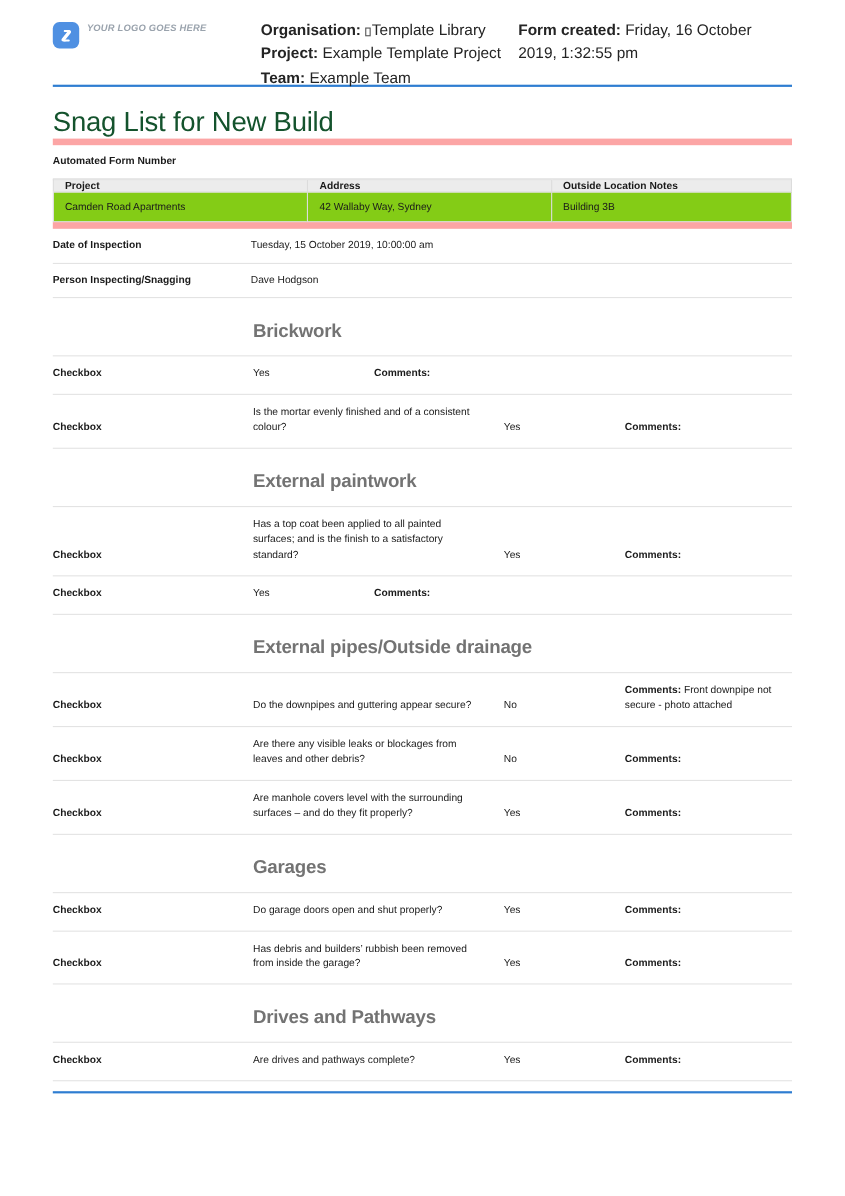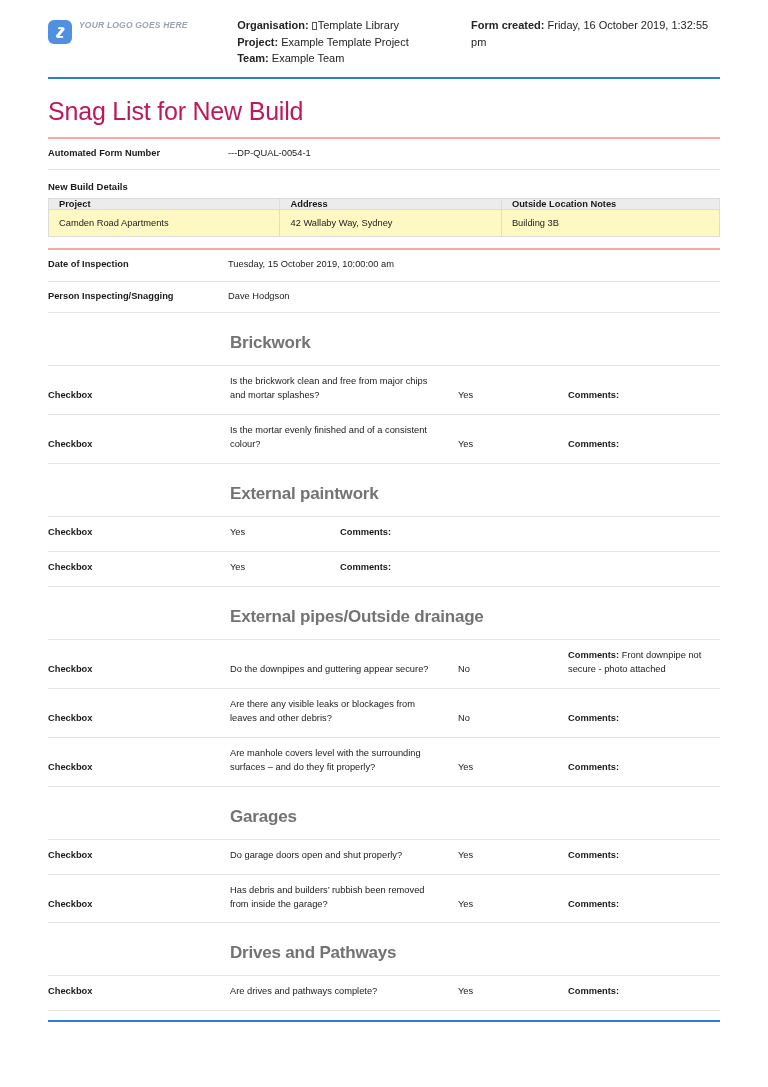--- a/index.html
+++ b/index.html
@@ -50,21 +50,21 @@
   .logo-mark svg { display: block; }
   .logo-text {
     font-size: 8.5px;
     font-style: italic;
     font-weight: bold;
     letter-spacing: .2px;
     color: #9aa3ad;
     white-space: nowrap;
   }
   .meta-col {
-    font-size: 11px;
+    font-size: 14px;
     line-height: 1.52;
     color: #242424;
   }
   .meta-col.left { width: 235px; }
   .meta-col.right { width: 250px; }
   .meta-col b { font-weight: bold; }
   .tofu {
     display: inline-block;
     width: 5px;
     height: 8px;
@@ -79,33 +79,33 @@
     background: #2e7dd1;
     margin-top: 11px;
   }
 
   
   .doc-title {
     font-size: 25px;
     font-weight: normal;
     letter-spacing: -.2px;
     margin: 18px 0 0 0;
-    color: #be185d;
+    color: #14532d;
   }
 
   
   .kv-row {
     display: flex;
     align-items: flex-start;
     border-bottom: 1px solid #e3e3e3;
     padding: 8px 0 9px 0;
     font-size: 9.3px;
     line-height: 1.45;
   }
-  .kv-row.first { border-top: 2px solid #fca5a5; margin-top: 11px; }
+  .kv-row.first { border-top: 6px solid #fca5a5; }
   .kv-key {
     width: 180px;
     flex: none;
     font-weight: bold;
     padding-right: 10px;
   }
   .kv-val { flex: 1; }
 
   
   .block-label {
@@ -125,21 +125,21 @@
     background: #ececec;
     text-align: left;
     font-weight: bold;
     padding: 0 10px;
     border-right: 1px solid #dcdcdc;
     border-bottom: 1px solid #dcdcdc;
   }
   .detail-table td {
     padding: 8px 10px;
     border-right: 1px solid #dcdcdc;
-    background: #fef9c3;
+    background: #84cc16;
   }
   .detail-table th:last-child,
   .detail-table td:last-child { border-right: none; }
   .col-1 { width: 34.5%; }
   .col-2 { width: 33%; }
   .col-3 { width: 32.5%; }
 
   
   .section-head {
     font-size: 17px;
@@ -230,24 +230,22 @@
       </div>
     </div>
   </div>
 
   <div class="rule-blue"></div>
 
   <h1 class="doc-title">Snag List for New Build</h1>
 
   <div class="kv-row first">
     <div class="kv-key">Automated Form Number</div>
-    <div class="kv-val">---DP-QUAL-0054-1</div>
-  </div>
-
-  <div class="block-label">New Build Details</div>
+  </div>
+
 
   <table class="detail-table">
     <thead>
       <tr>
         <th class="col-1">Project</th>
         <th class="col-2">Address</th>
         <th class="col-3">Outside Location Notes</th>
       </tr>
     </thead>
     <tbody>
@@ -265,33 +263,33 @@
   </div>
   <div class="kv-row">
     <div class="kv-key">Person Inspecting/Snagging</div>
     <div class="kv-val">Dave Hodgson</div>
   </div>
 
   <div id="sections-root">
       <div class="section-head">Brickwork</div>
       <div class="check-row">
         <div class="c-type">Checkbox</div>
-        <div class="c-question">Is the brickwork clean and free from major chips and mortar splashes?</div>
         <div class="c-answer">Yes</div>
         <div class="c-comment"><b>Comments:</b><span></span></div>
       </div>
       <div class="check-row last">
         <div class="c-type">Checkbox</div>
         <div class="c-question">Is the mortar evenly finished and of a consistent colour?</div>
         <div class="c-answer">Yes</div>
         <div class="c-comment"><b>Comments:</b><span></span></div>
       </div>
       <div class="section-head">External paintwork</div>
       <div class="check-row">
         <div class="c-type">Checkbox</div>
+        <div class="c-question">Has a top coat been applied to all painted surfaces; and is the finish to a satisfactory standard?</div>
         <div class="c-answer">Yes</div>
         <div class="c-comment"><b>Comments:</b><span></span></div>
       </div>
       <div class="check-row last">
         <div class="c-type">Checkbox</div>
         <div class="c-answer">Yes</div>
         <div class="c-comment"><b>Comments:</b><span></span></div>
       </div>
       <div class="section-head">External pipes/Outside drainage</div>
       <div class="check-row">

